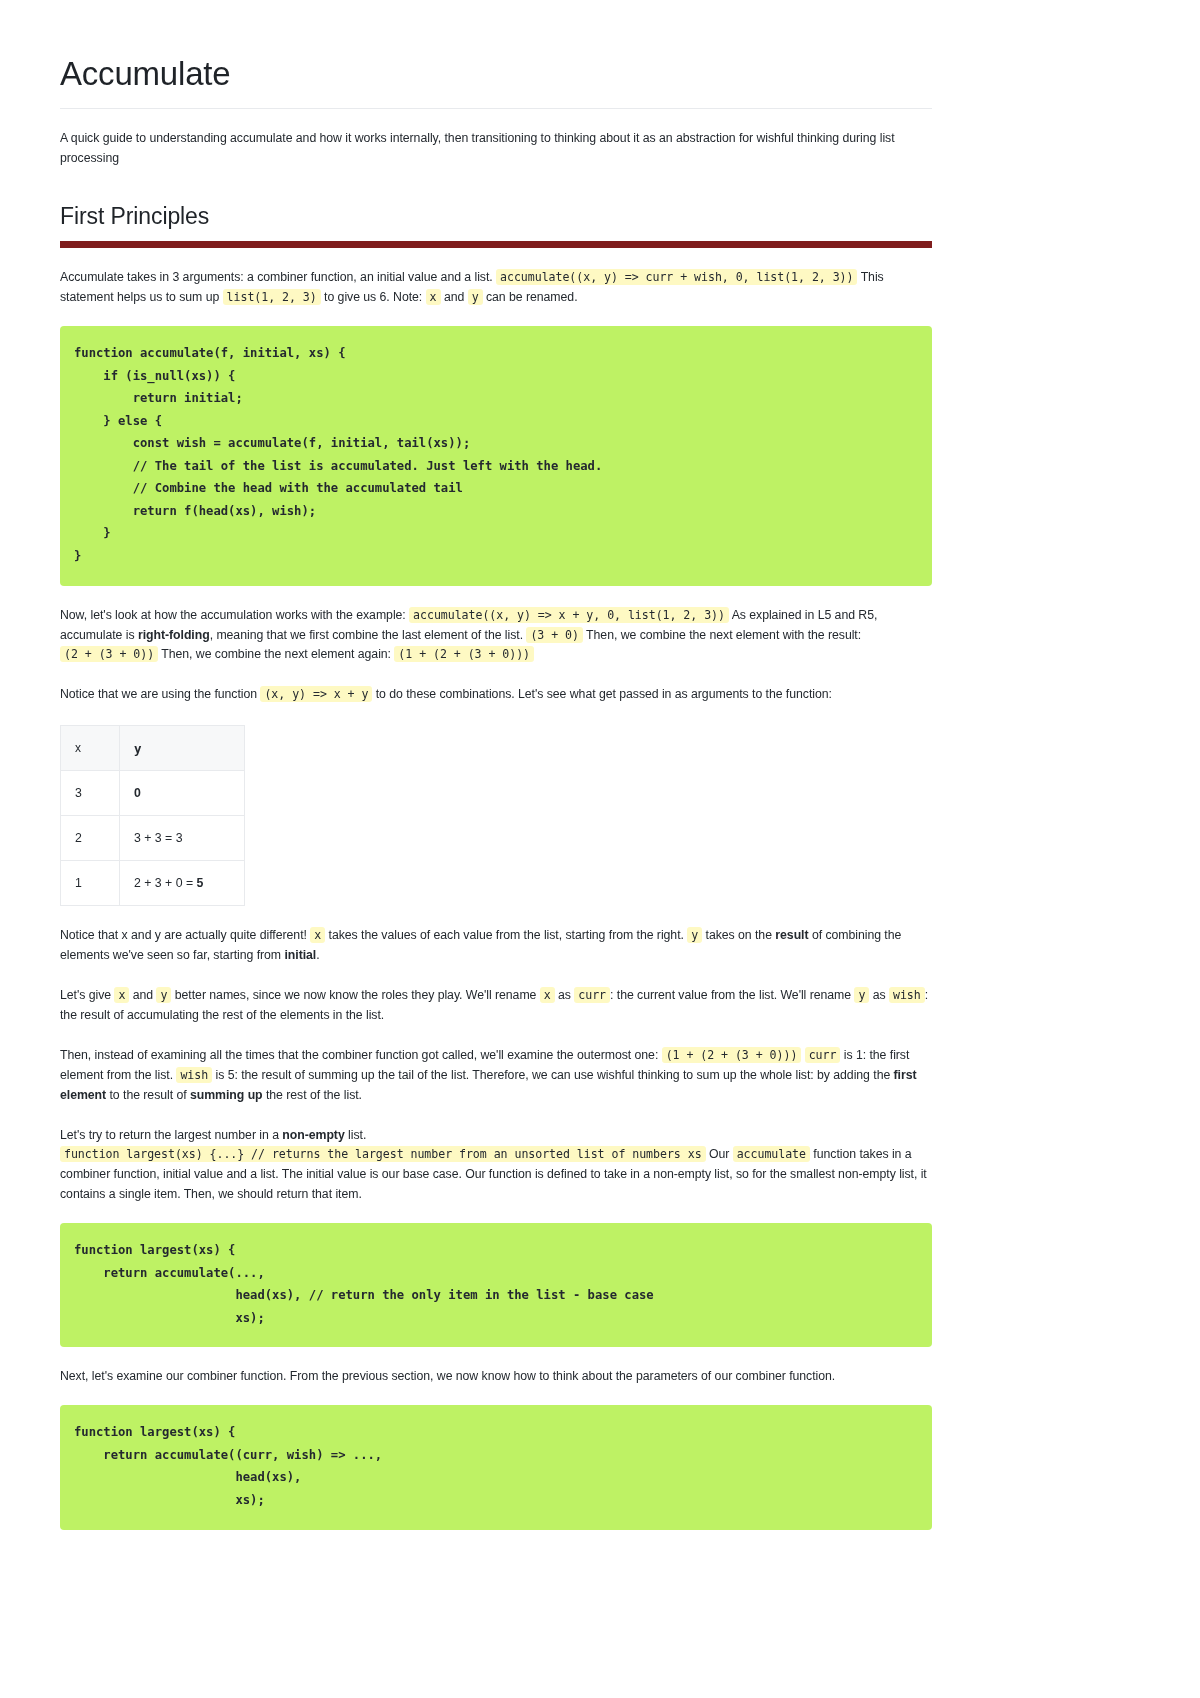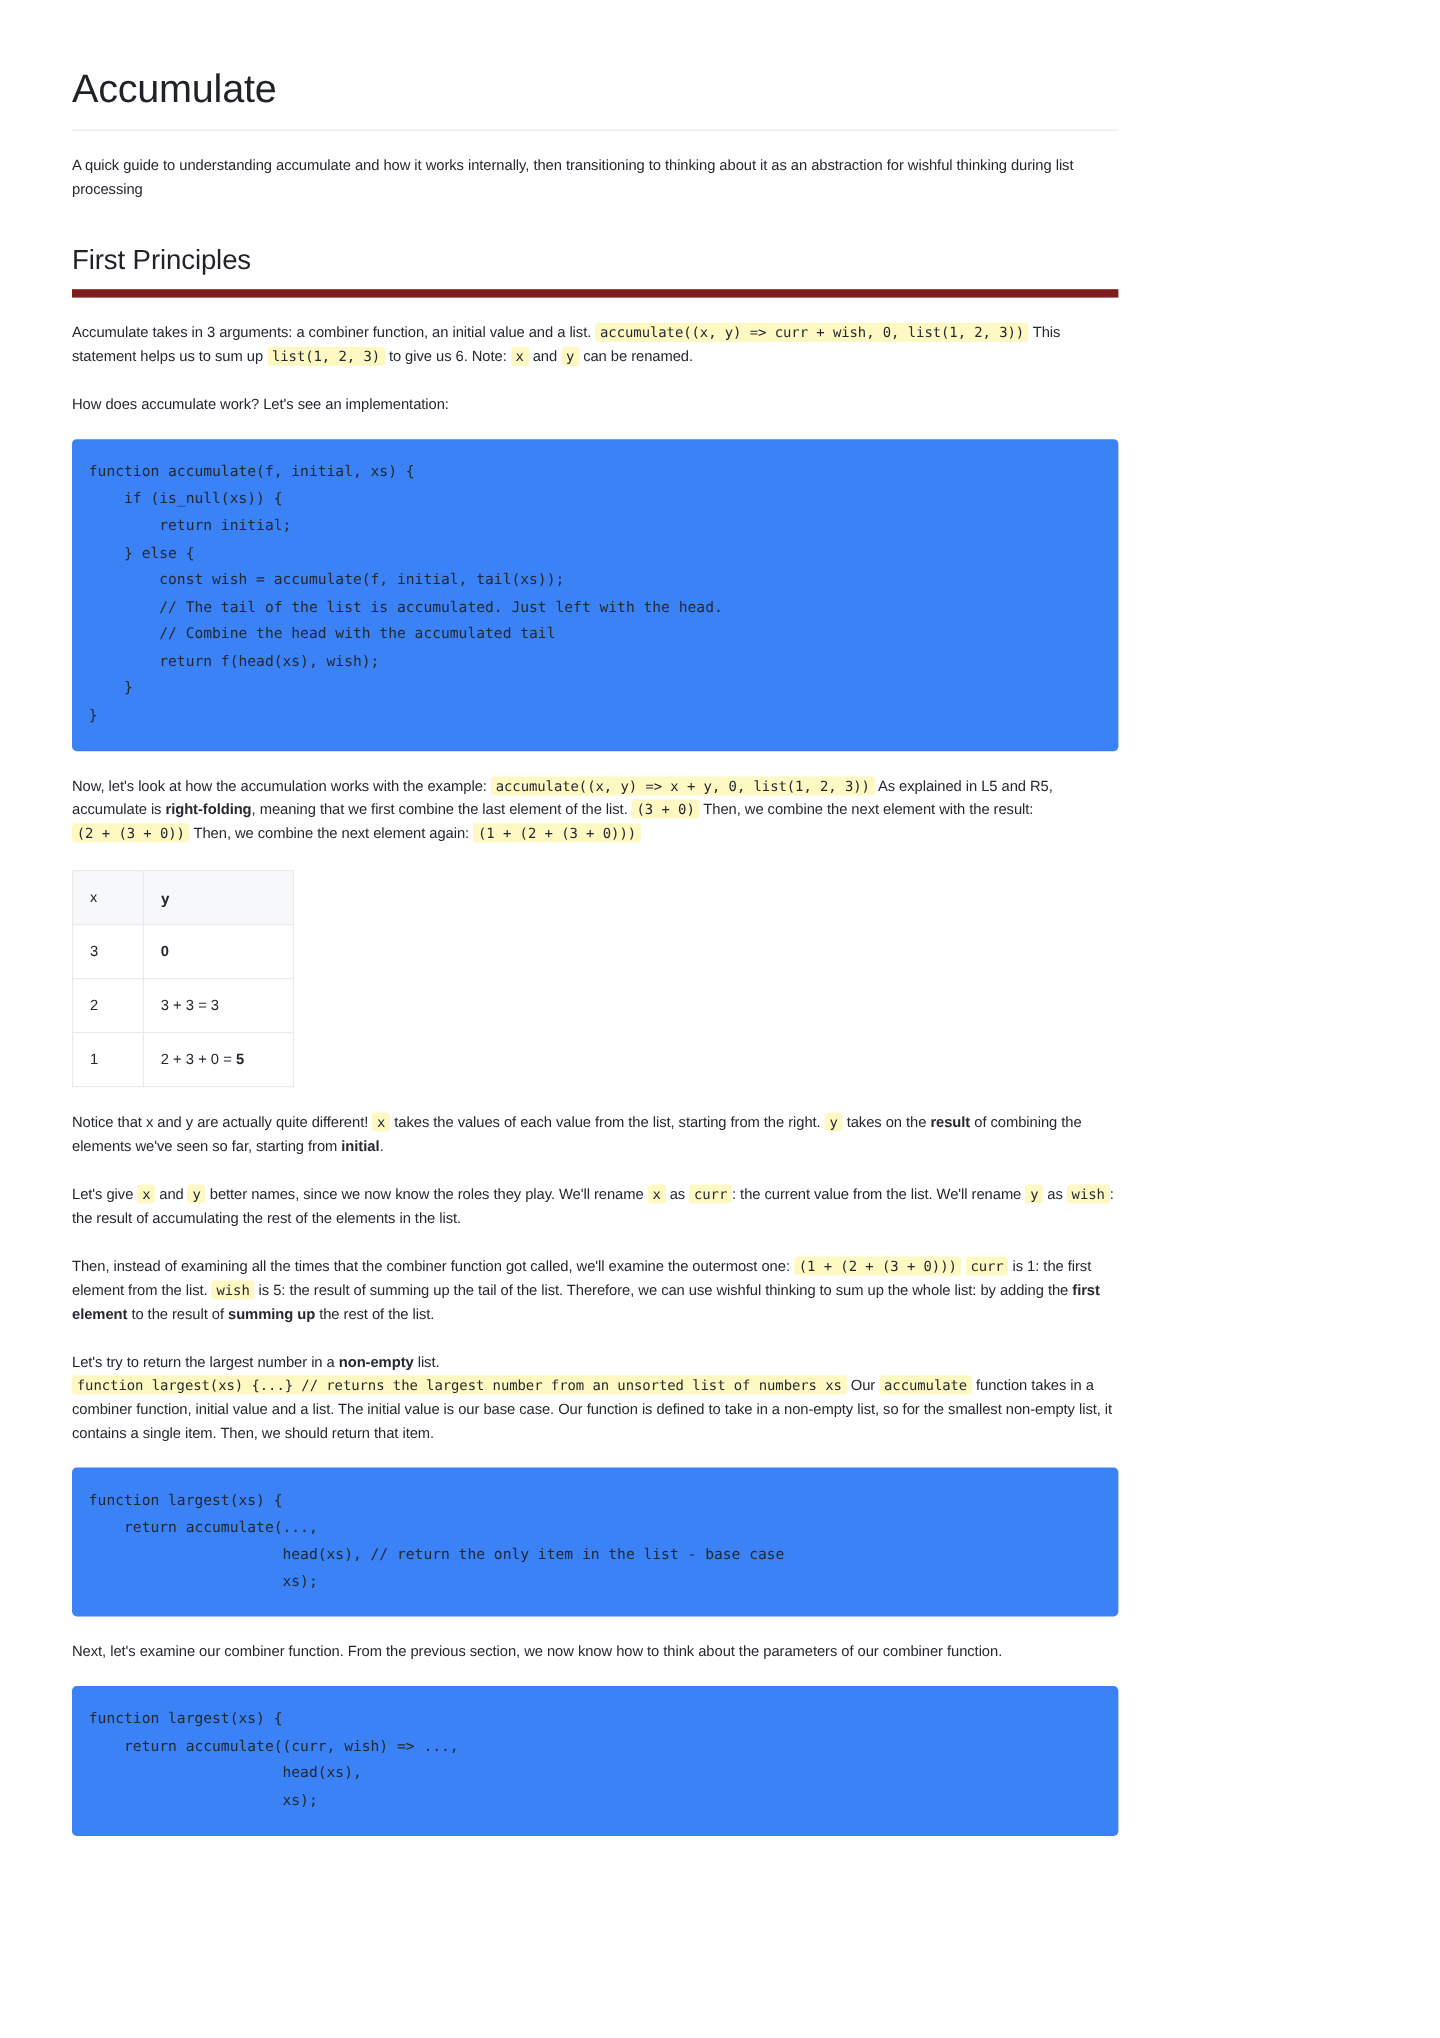--- a/index.html
+++ b/index.html
@@ -49,25 +49,26 @@
   code.inline {
     font-family: "DejaVu Sans Mono", "Liberation Mono", monospace;
     font-size: 11.6px;
     background: #fef9c3;
     padding: 1px 4px;
     border-radius: 3px;
     color: #24292f;
     white-space: pre;
   }
   pre.codeblock {
-    background: #3b82f6;
+    background: #bef264;
     border-radius: 4px;
     margin: 18px 0 0 0;
     padding: 16px 14px 18px 14px;
     overflow: hidden;
+    font-weight: bold;
   }
   pre.codeblock code {
     font-family: "DejaVu Sans Mono", "Liberation Mono", monospace;
     font-size: 12.2px;
     line-height: 1.85;
     color: #24292f;
     white-space: pre;
     display: block;
   }
   table.args-table {
@@ -112,35 +113,35 @@
 <div class="page">
 
   <h1 class="doc-title">Accumulate</h1>
 
   <p class="para">A quick guide to understanding accumulate and how it works internally, then transitioning to thinking about it as an abstraction for wishful thinking during list processing</p>
 
   <h2 class="section-title">First Principles</h2>
 
   <p class="para"><span>Accumulate takes in 3 arguments: a combiner function, an initial value and a list. </span><code class="inline">accumulate((x, y) =&gt; curr + wish, 0, list(1, 2, 3))</code><span> This statement helps us to sum up </span><code class="inline">list(1, 2, 3)</code><span> to give us 6. Note: </span><code class="inline">x</code><span> and </span><code class="inline">y</code><span> can be renamed.</span></p>
 
-  <p class="para">How does accumulate work? Let's see an implementation:</p>
 
   <pre class="codeblock"><code>function accumulate(f, initial, xs) {
     if (is_null(xs)) {
         return initial;
     } else {
         const wish = accumulate(f, initial, tail(xs));
         // The tail of the list is accumulated. Just left with the head.
         // Combine the head with the accumulated tail
         return f(head(xs), wish);
     }
 }</code></pre>
 
   <p class="para"><span>Now, let's look at how the accumulation works with the example: </span><code class="inline">accumulate((x, y) =&gt; x + y, 0, list(1, 2, 3))</code><span> As explained in L5 and R5, accumulate is </span><span class="b">right-folding</span><span>, meaning that we first combine the last element of the list. </span><code class="inline">(3 + 0)</code><span> Then, we combine the next element with the result: </span><code class="inline">(2 + (3 + 0))</code><span> Then, we combine the next element again: </span><code class="inline">(1 + (2 + (3 + 0)))</code></p>
 
+  <p class="para"><span>Notice that we are using the function </span><code class="inline">(x, y) =&gt; x + y</code><span> to do these combinations. Let's see what get passed in as arguments to the function:</span></p>
 
   <table class="args-table">
     <thead>
       <tr>
         <th class="col-x">x</th>
         <th class="col-y"><span class="mono-b">y</span></th>
       </tr>
     </thead>
     <tbody>
       <tr>

